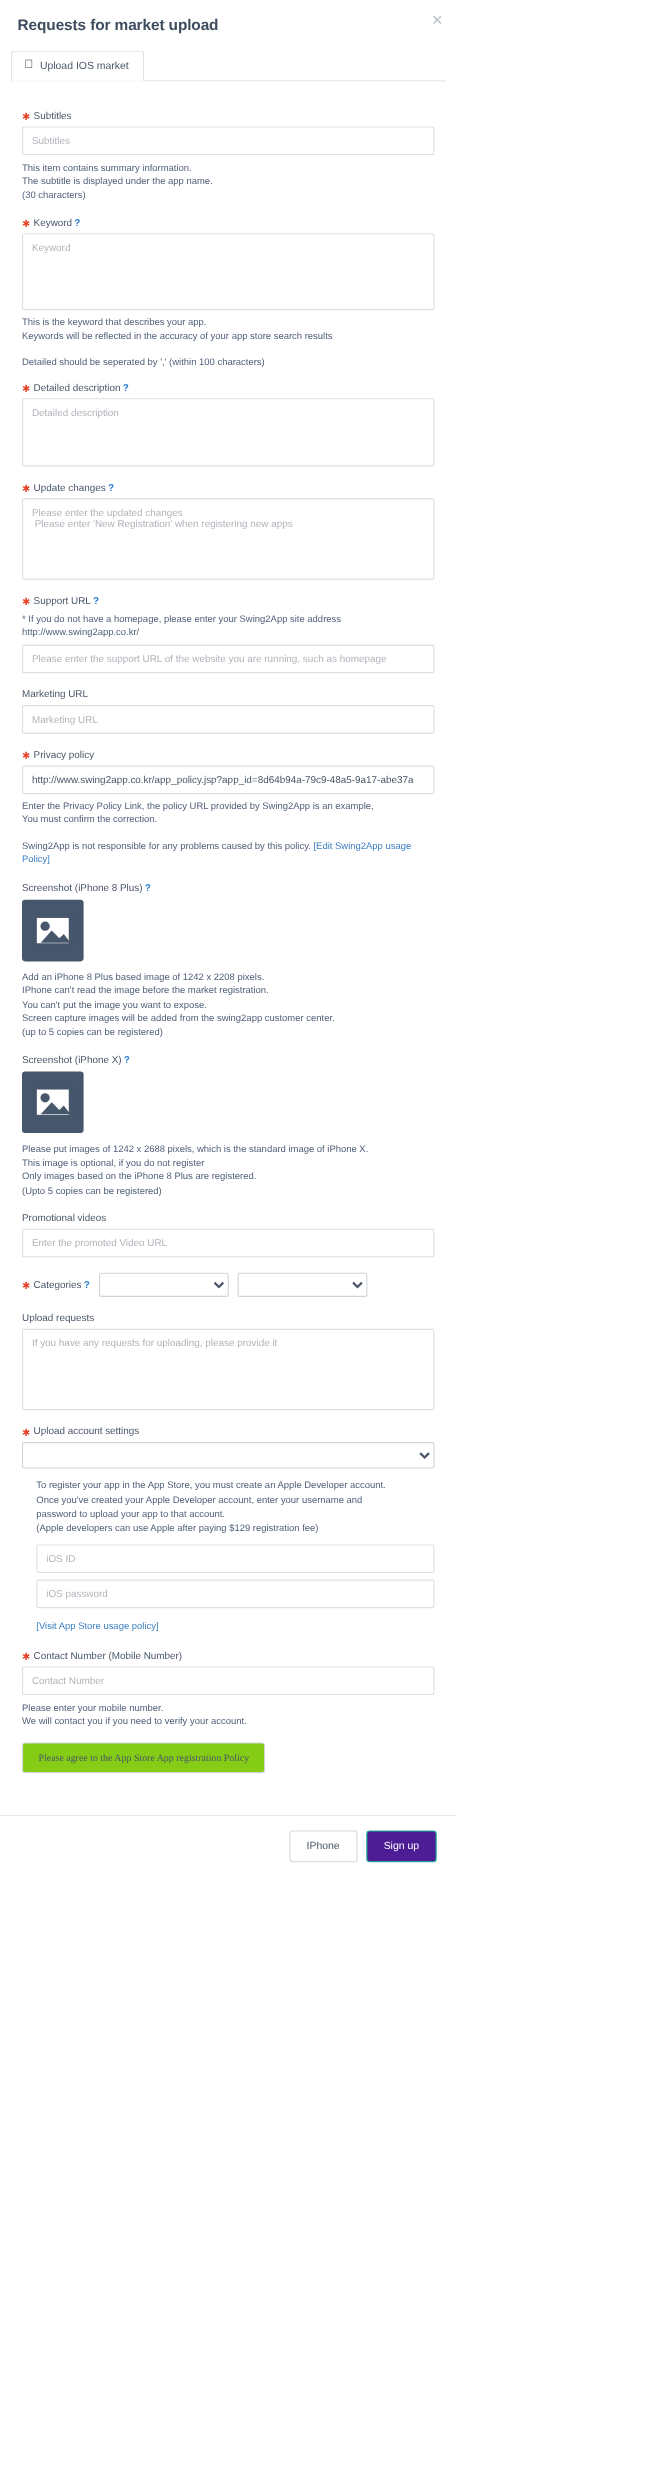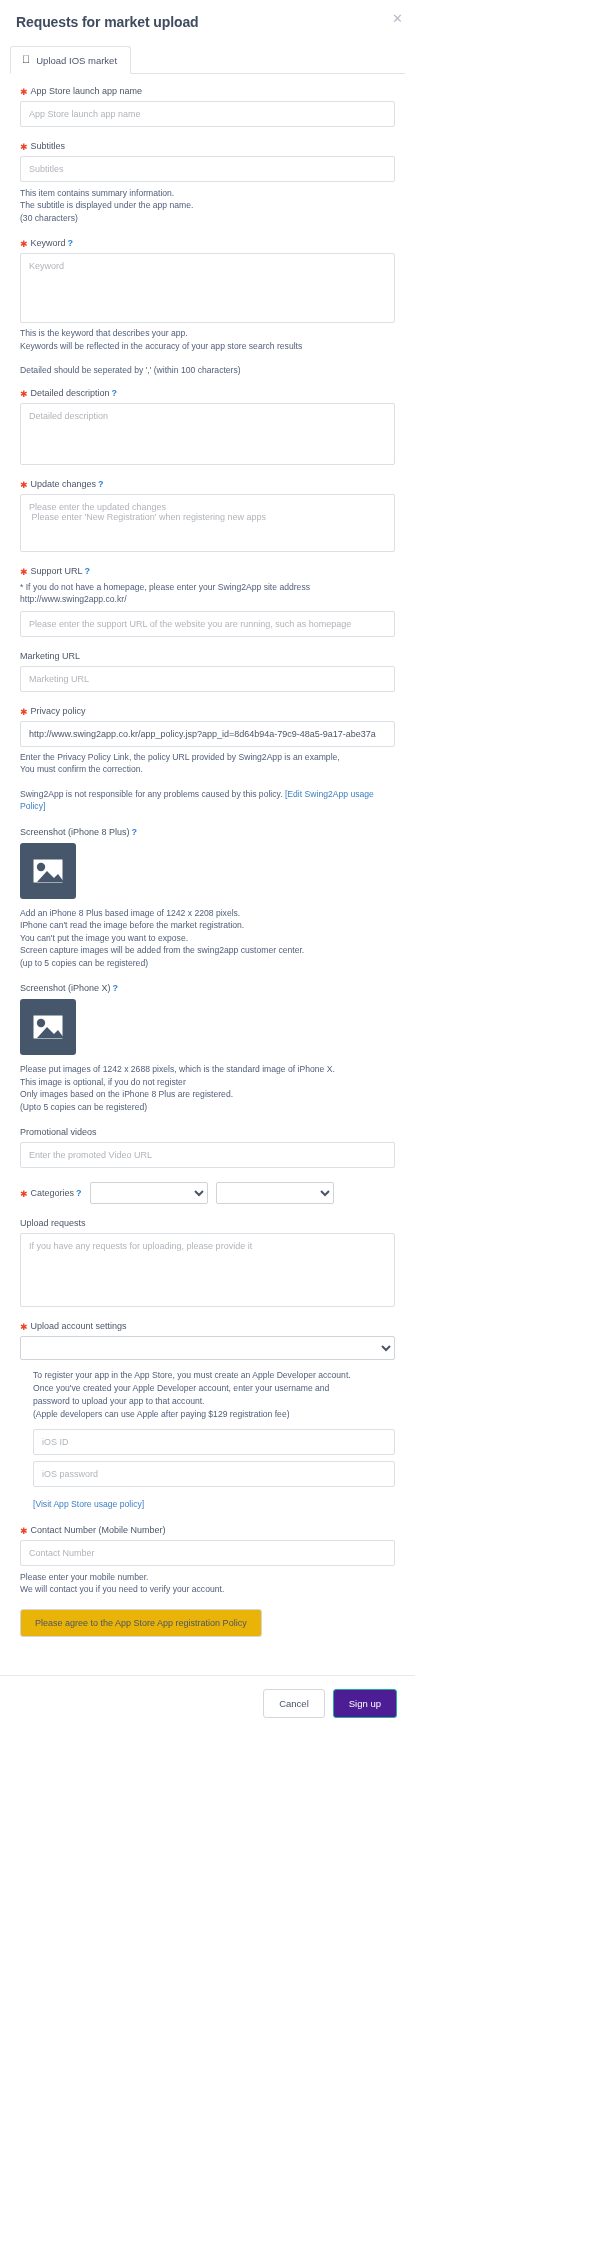--- a/index.html
+++ b/index.html
@@ -112,21 +112,21 @@
     color: #4a5668;
     padding: 7px 8px;
     outline: none;
     resize: none;
   }
   input.ctl { height: 26px; padding: 0 8px; line-height: 24px; }
   input.ctl::placeholder, textarea.ctl::placeholder { color: #b0b4ba; }
 
   textarea.ta-keyword { height: 70px; }
   textarea.ta-desc { height: 62px; }
-  textarea.ta-update { height: 58px; }
+  textarea.ta-update { height: 74px; }
   textarea.ta-requests { height: 74px; }
 
   .helptext {
     font-size: 8.6px;
     color: #52607a;
     line-height: 1.45;
     margin: 5px 0 0 0;
     white-space: pre-line;
   }
   .helptext.tight { margin-top: 4px; }
@@ -178,26 +178,26 @@
     color: #3c7fc1;
     margin-left: 13px;
     display: inline-block;
     text-decoration: none;
   }
 
   .agree-btn {
     display: inline-block;
     border: 1px solid #d3d7dc;
     border-radius: 3px;
-    background: #eab308;
+    background: #84cc16;
     font-size: 9px;
     color: #4a5668;
     padding: 8px 14px;
     cursor: pointer;
-    font-family: Liberation Sans, sans-serif;
+    font-family: Liberation Serif, serif;
   }
 
   
   .modal-footer {
     border-top: 1px solid #e6e9ec;
     padding: 13px 18px;
     display: flex;
     justify-content: flex-end;
     gap: 8px;
     margin-top: 20px;
@@ -226,26 +226,20 @@
   <div class="tab-strip">
     <div class="tab">
       <span class="apple-glyph"></span>
       <span>Upload IOS market</span>
     </div>
   </div>
 
   <div class="modal-body">
 
     
-    <div class="field">
-      <label class="flabel">
-        <span class="req">✱</span><span>App Store launch app name</span>
-      </label>
-      <input class="ctl" type="text" placeholder="App Store launch app name" value="" style="">
-    </div>
 
     <div class="gap-lg"></div>
 
     
     <div class="field">
       <label class="flabel">
         <span class="req">✱</span><span>Subtitles</span>
       </label>
       <input class="ctl" type="text" placeholder="Subtitles" style="">
       <div class="helptext">This item contains summary information.
@@ -437,17 +431,17 @@
 We will contact you if you need to verify your account.</div>
     </div>
 
     <div class="gap-lg"></div>
 
     <div class="agree-btn">Please agree to the App Store App registration Policy</div>
 
   </div>
 
   <div class="modal-footer">
-    <button class="btn btn-cancel">Cancel</button>
+    <button class="btn btn-cancel">IPhone</button>
     <button class="btn btn-signup">Sign up</button>
   </div>
 
 </div>
 
 </body></html>

